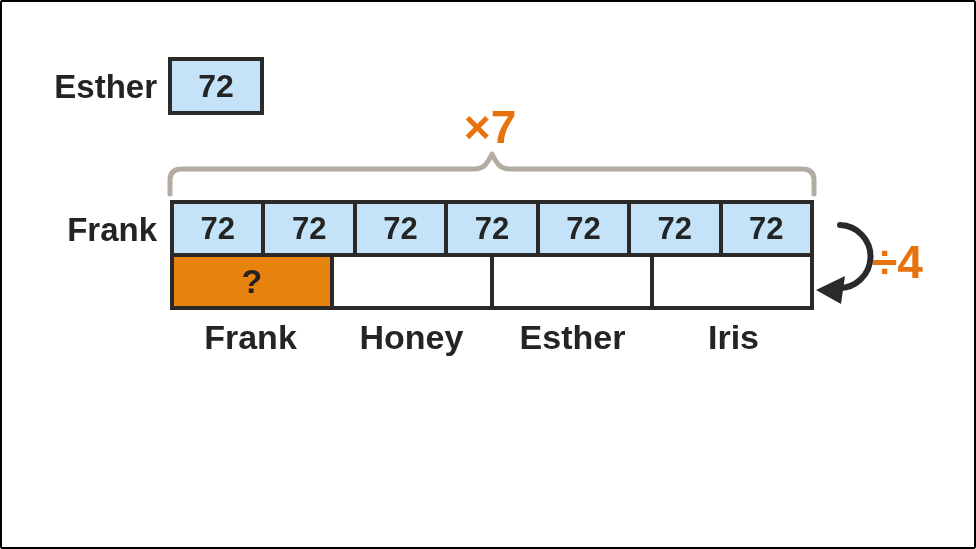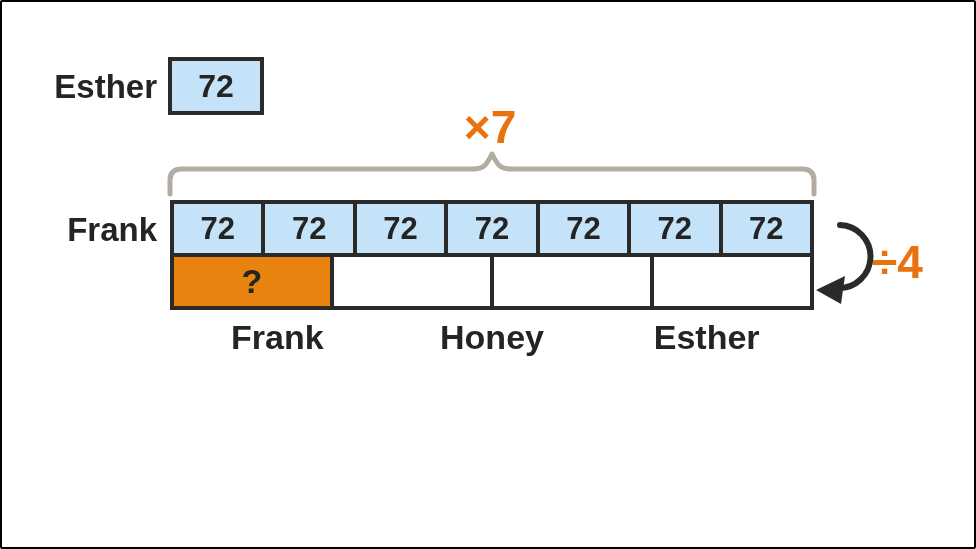--- a/index.html
+++ b/index.html
@@ -146,20 +146,21 @@
       <div class="bar-cell"></div>
       <div class="bar-cell"></div>
       <div class="bar-cell"></div>
     </div>
   </div>
 
   <div class="names-row">
     <div class="name-cell">Frank</div>
     <div class="name-cell">Honey</div>
     <div class="name-cell">Esther</div>
+    <div class="name-cell">Iris</div>
   </div>
 
   <svg class="rotate-arrow-svg" width="72" height="94" viewBox="0 0 72 94">
     <path d="M 26 13 A 31 31 0 0 1 24 76" fill="none" stroke="#2b2a28" stroke-width="6" stroke-linecap="round"></path>
     <polygon points="2,78 31,64 27,92" fill="#2b2a28"></polygon>
   </svg>
   <div class="divide-label">÷4</div>
 
 </div>
 

